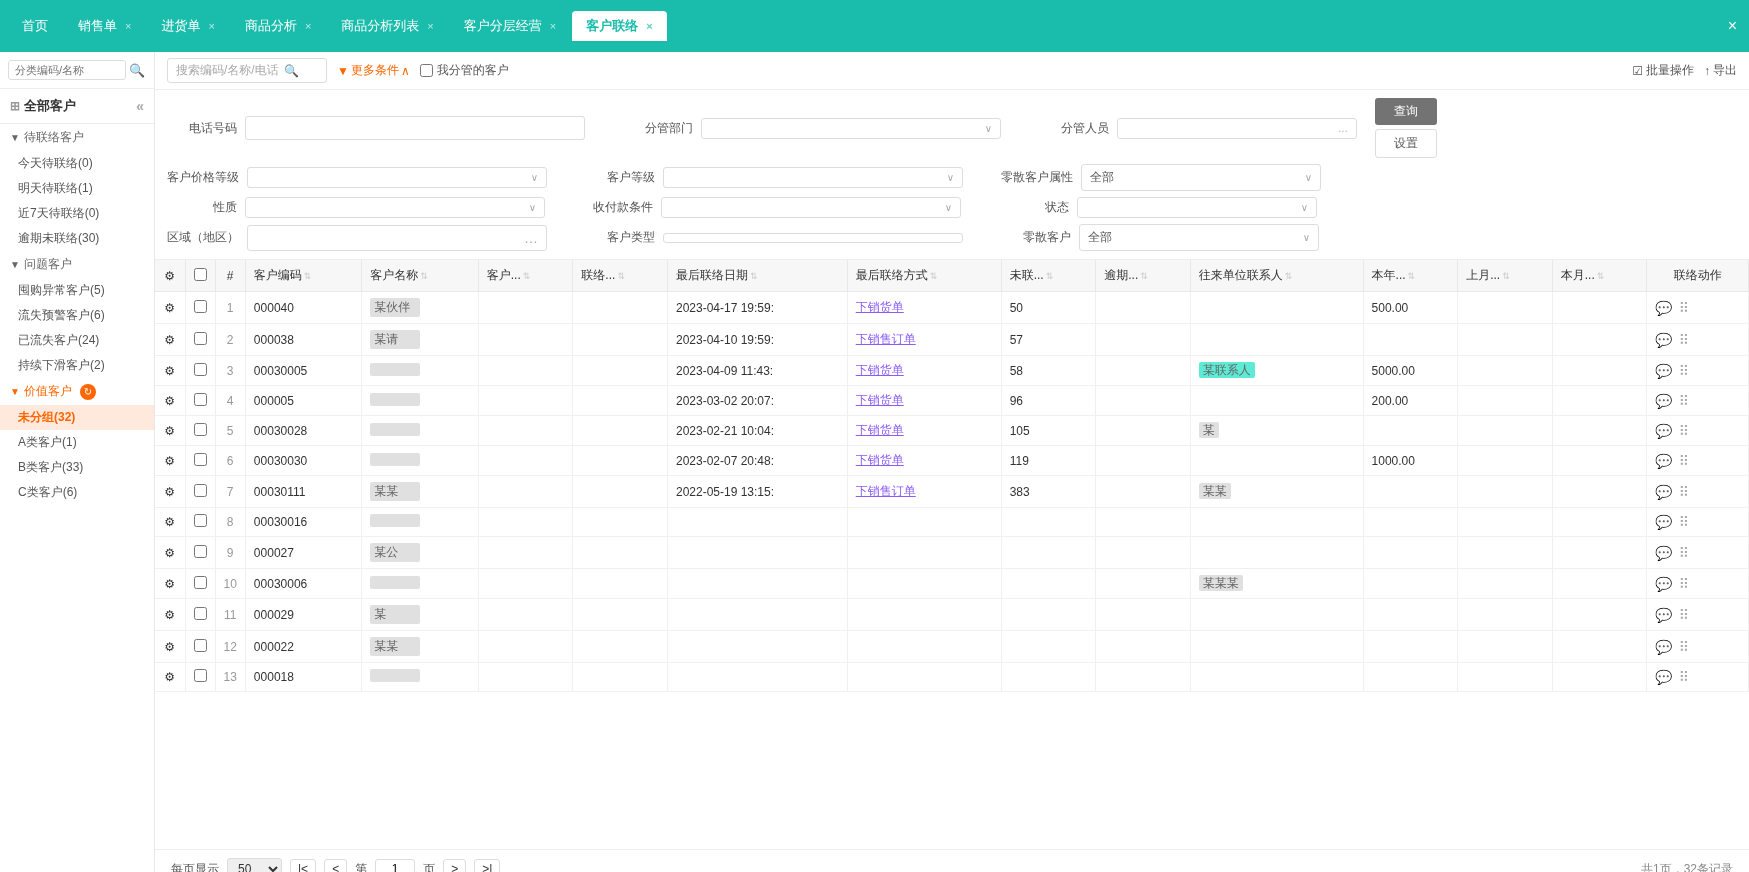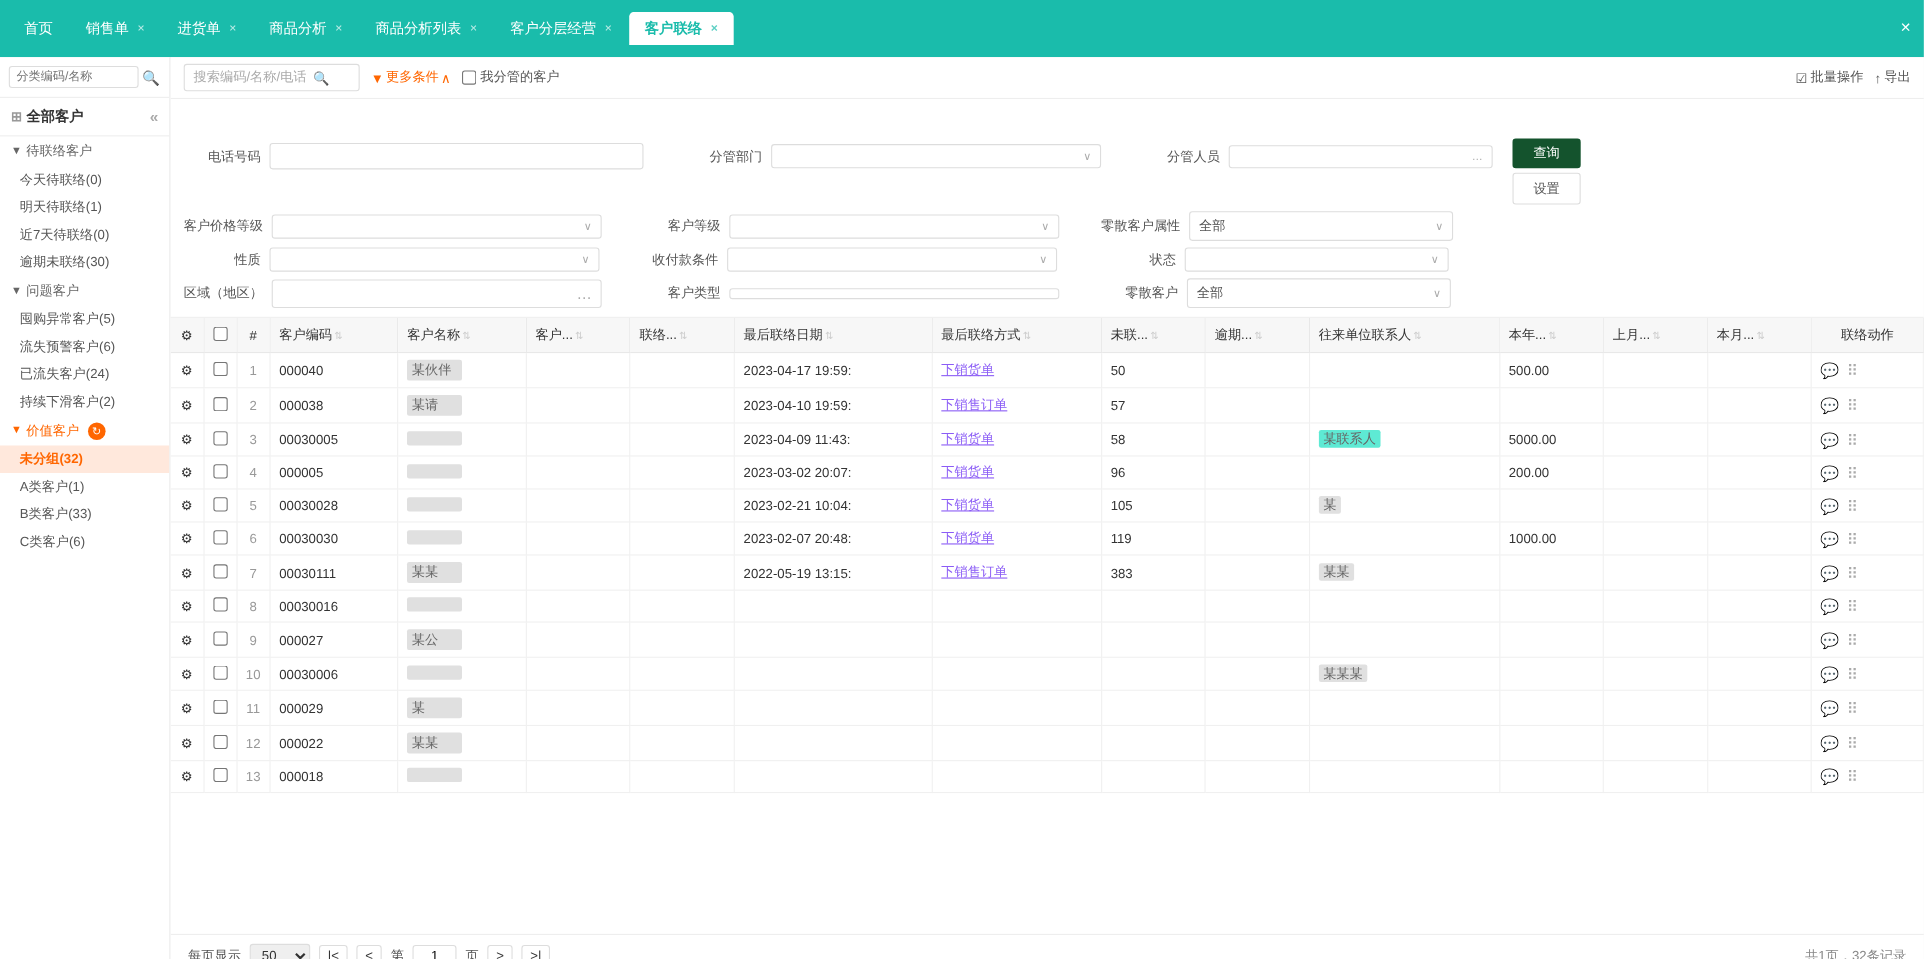--- a/index.html
+++ b/index.html
@@ -198,28 +198,27 @@
       position: relative;
     }
     .filter-select .arrow { color: #aaa; font-size: 10px; }
     .filter-btn-group {
       display: flex;
       flex-direction: column;
       gap: 4px;
       margin-left: 10px;
     }
     .btn-query {
-      background: #14532d;
+      background: #737373;
       color: #fff;
       border: none;
       border-radius: 3px;
       padding: 5px 18px;
       font-size: 12px;
       cursor: pointer;
-      margin-top: 28px;
     }
     .btn-reset {
       background: #fff;
       color: #555;
       border: 1px solid #ddd;
       border-radius: 3px;
       padding: 5px 18px;
       font-size: 12px;
       cursor: pointer;
     }

